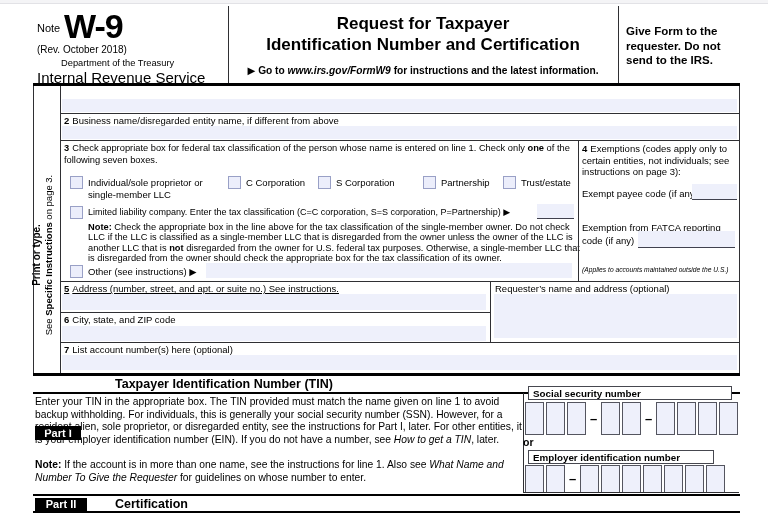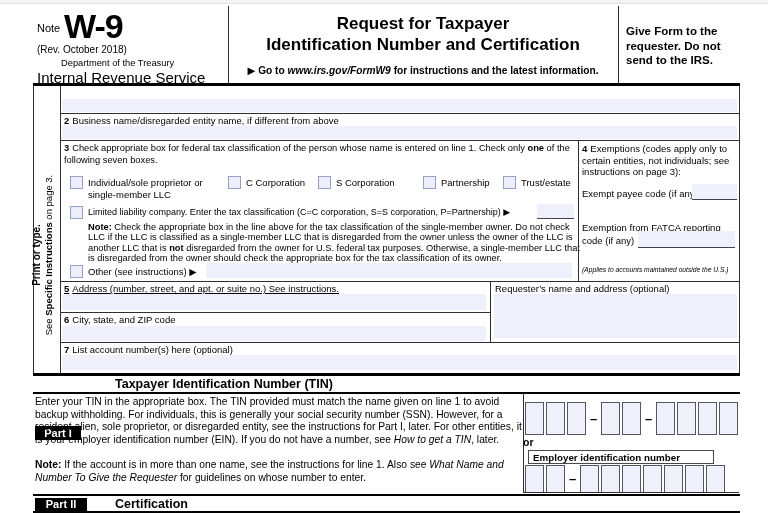--- a/index.html
+++ b/index.html
@@ -147,20 +147,21 @@
 
   <div class="p1txt" style="left:35px;top:396px;width:497px;">
     <span>Enter your TIN in the appropriate box. The TIN provided must match the name given on line 1 to avoid backup withholding. For individuals, this is generally your social security number (SSN). However, for a resident alien, sole proprietor, or disregarded entity, see the instructions for Part I, later. For other entities, it is your employer identification number (EIN). If you do not have a number, see </span><span class="i">How to get a TIN</span><span>, later.</span>
   </div>
   <div class="p1txt" style="left:35px;top:459px;width:497px;">
     <span class="b">Note:</span><span> If the account is in more than one name, see the instructions for line 1. Also see </span><span class="i">What Name and Number To Give the Requester</span><span> for guidelines on whose number to enter.</span>
   </div>
 
   <div class="vl" style="left:523px;top:393px;height:100px;"></div>
 
+  <div class="tinhdr" style="left:528px;top:386px;width:204px;height:14px;">Social security number</div>
   <div class="tinrow" style="left:525px;top:402px;height:33px;">
     <div class="tbox"></div>
     <div class="tbox"></div>
     <div class="tbox"></div>
     <div class="dash" style="line-height:33px;">–</div>
     <div class="tbox"></div>
     <div class="tbox"></div>
     <div class="dash" style="line-height:33px;">–</div>
     <div class="tbox"></div>
     <div class="tbox"></div>

